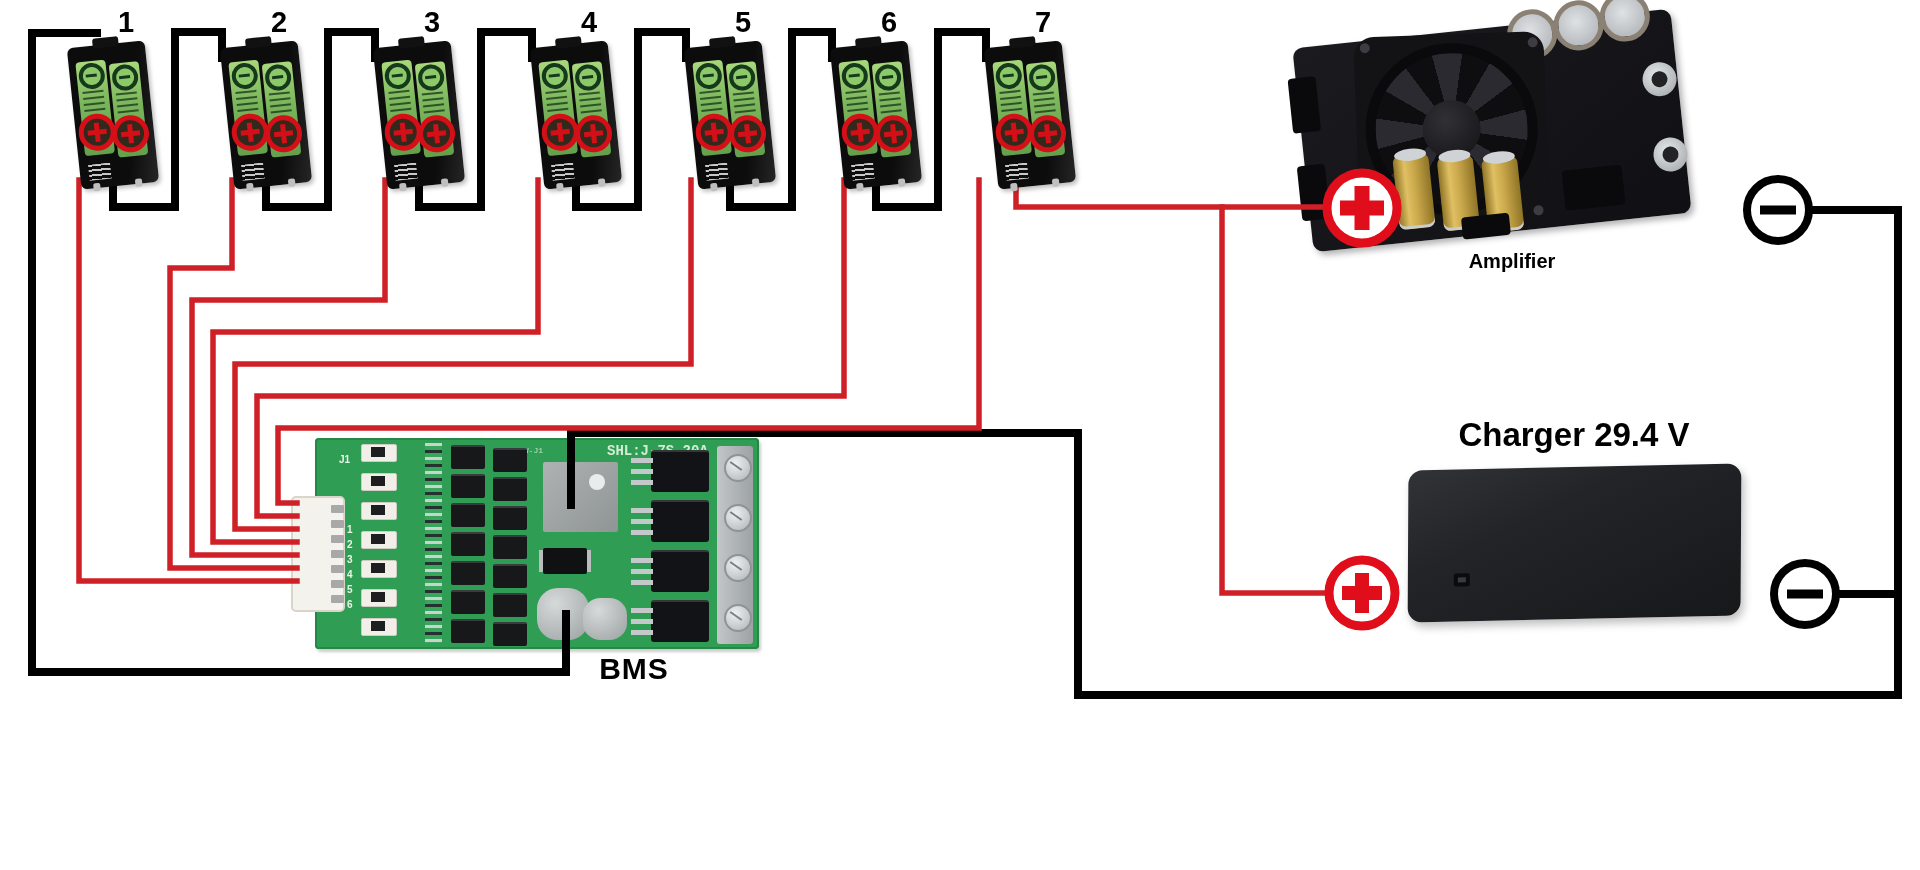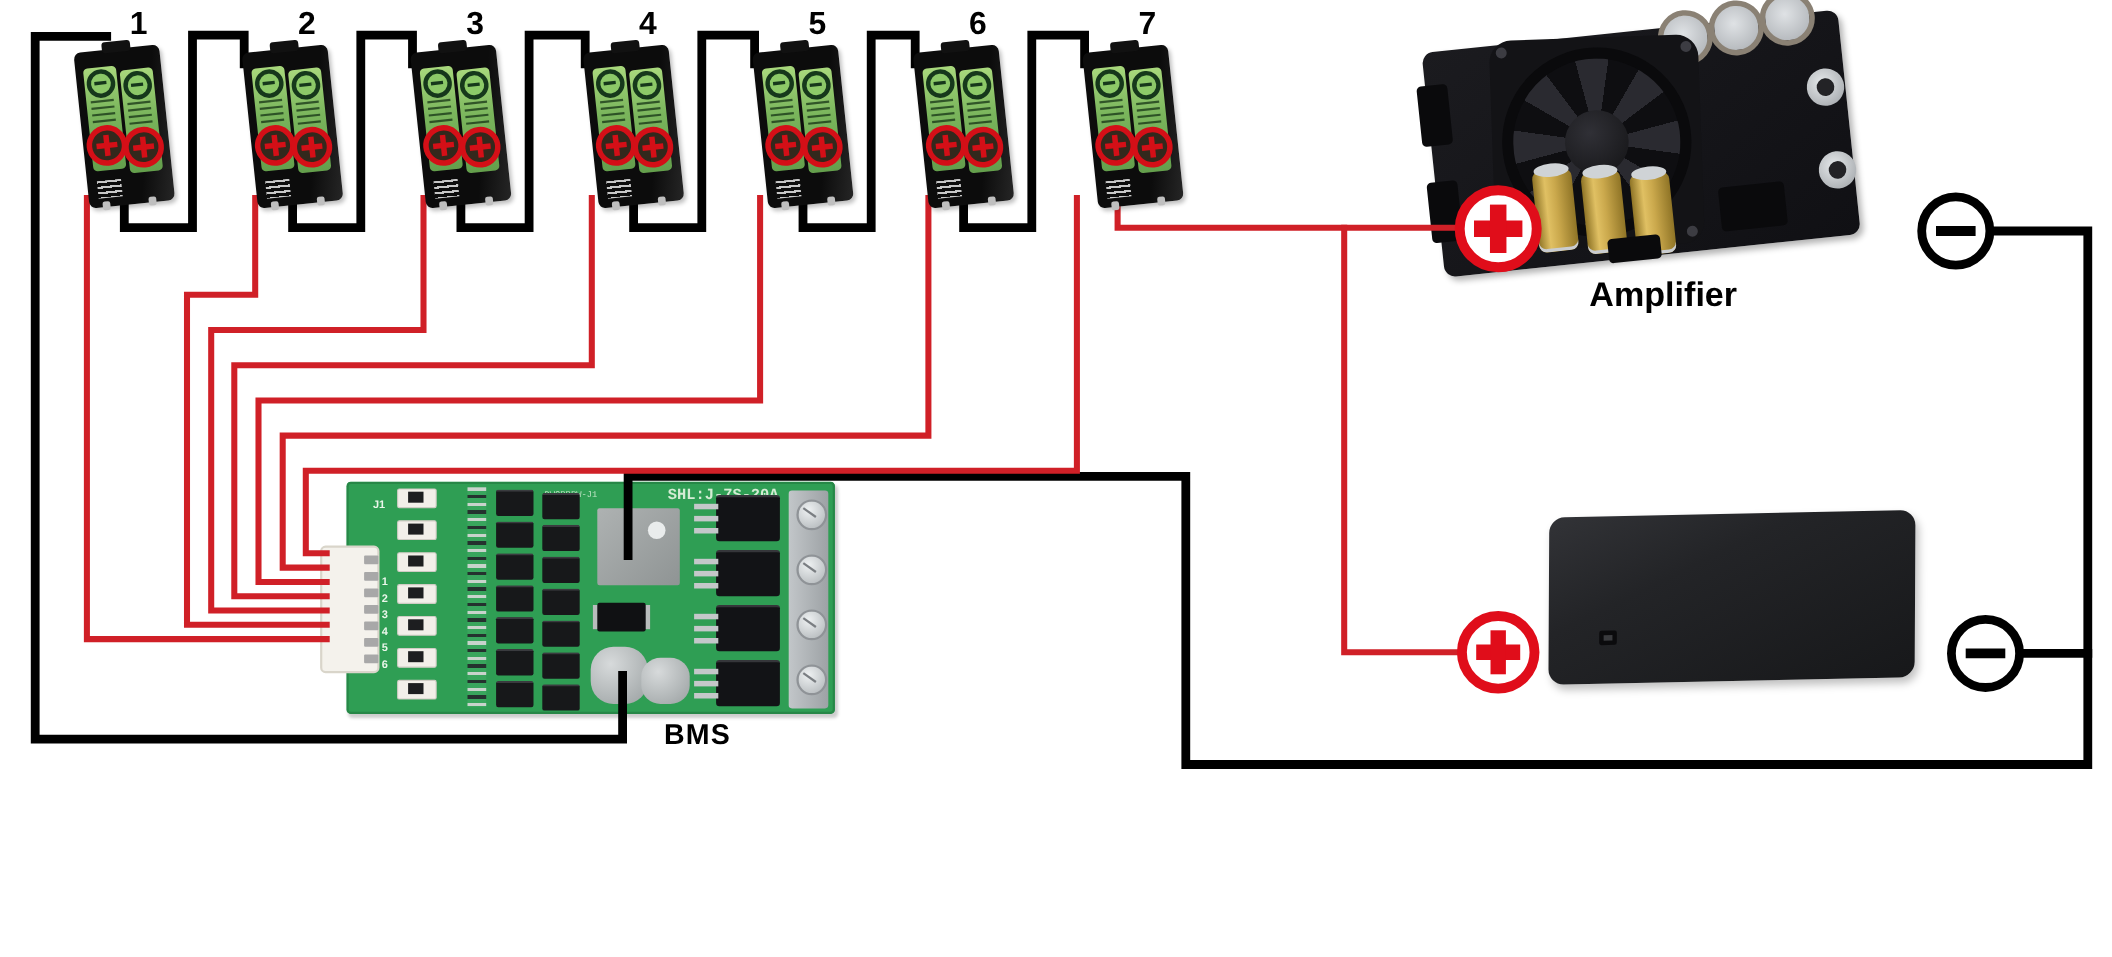--- a/index.html
+++ b/index.html
@@ -74,23 +74,23 @@
   .rca{position:absolute;width:34px;height:34px;border-radius:50%;background:radial-gradient(circle at 42% 38%,#e6e9eb,#9b9fa3);}
   .rca i{position:absolute;left:9px;top:9px;width:16px;height:16px;border-radius:50%;background:#232326;}
   .amp-block{position:absolute;background:#0a0a0c;border-radius:4px;}
   
   #charger{left:1408px;top:467px;width:333px;height:152px;border-radius:14px;z-index:2;
            background:linear-gradient(155deg,#323337 0%,#232427 35%,#17181a 100%);
            transform:rotate(-1.2deg) skewX(-1.5deg);box-shadow:3px 5px 8px rgba(0,0,0,.25);}
   #charger .led{position:absolute;left:46px;top:104px;width:16px;height:13px;background:#0b0b0d;border-radius:2px;}
   #charger .led i{position:absolute;left:4px;top:4px;width:8px;height:5px;background:#3a3b3e;}
   
-  #amp-label{font-size:31px;transform:translateX(-50%);z-index:12;}
+  #amp-label{font-size:20px;transform:translateX(-50%);z-index:12;}
   #charger-label{font-size:33px;transform:translateX(-50%);z-index:12;}
-  #bms-label{font-size:26px;letter-spacing:1px;transform:translateX(-50%);z-index:12;}
+  #bms-label{font-size:30px;letter-spacing:1px;transform:translateX(-50%);z-index:12;}
   #main-title{font-size:54px;transform:translateX(-50%);letter-spacing:1px;z-index:12;}
 </style>
 </head>
 <body>
 
 <div id="stage">
 
   <svg id="wires" width="1920" height="870" viewBox="0 0 1920 870">
     <g fill="none" stroke="#000000" stroke-width="8" stroke-linejoin="miter" stroke-linecap="square">
       <path d="M97,33 L32,33 L32,672 L566,672 L566,614"></path>
@@ -258,20 +258,21 @@
         </div>
       <div class="rca" style="left:348px;top:128px;">
           <i></i>
         </div>
       <div class="amp-block" style="left:255px;top:150px;width:60px;height:40px;"></div>
       <div class="amp-block" style="left:150px;top:186px;width:48px;height:22px;"></div>
     </div>
   </div>
   <div class="lbl" id="amp-label" style="left:1512px;top:250px;">Amplifier</div>
 
+  <div class="lbl" id="charger-label" style="left:1574px;top:416px;">Charger 29.4 V</div>
   <div id="charger" class="abs">
     <div class="led">
         <i></i>
       </div>
   </div>
 
   <div id="batteries">
       <div class="batt-num" style="left: 126px;">1</div>
       <div class="holder" style="left: 74px;">
         <div class="cell c1">

